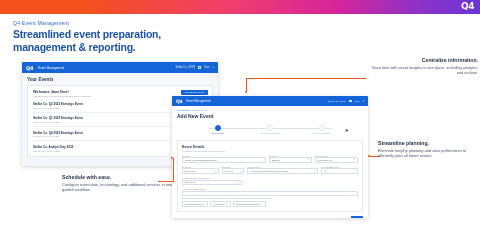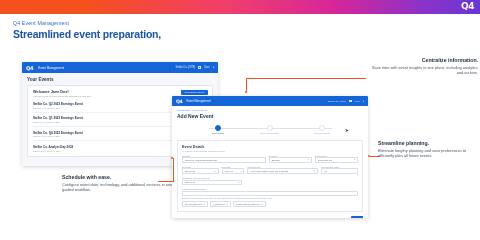--- a/index.html
+++ b/index.html
@@ -156,20 +156,21 @@
 </head>
 <body>
 
 <div class="topbar">
   <span class="topbar-logo">Q4</span>
 </div>
 
 <div class="eyebrow">Q4 Event Management</div>
 <div class="headline">
   <div>Streamlined event preparation,</div>
+  <div>management &amp; reporting.</div>
 </div>
 
 <div class="window" id="win-events">
   <div class="win-nav">
     <span class="win-logo">Q4</span>
     <span class="win-nav-title">Event Management</span>
     <span class="win-nav-right">
       <span>Stellar Co. (STR)</span>
       <span class="nav-sq"></span>
       <span>User</span>

